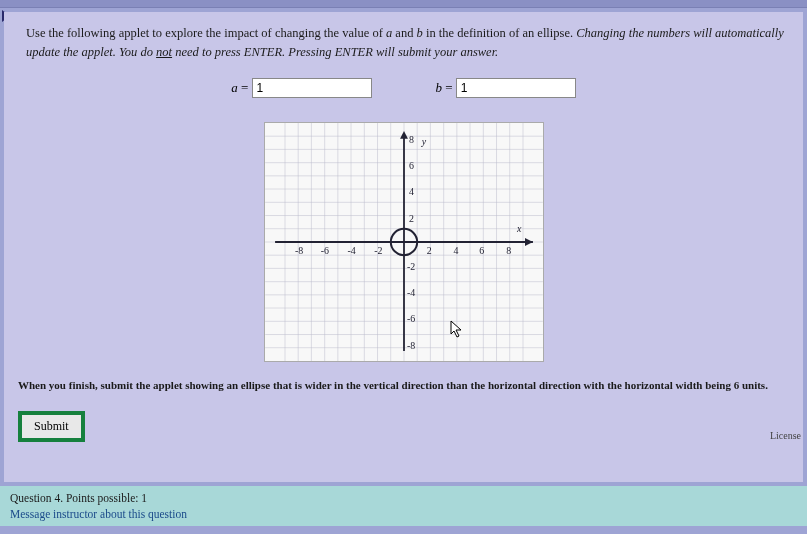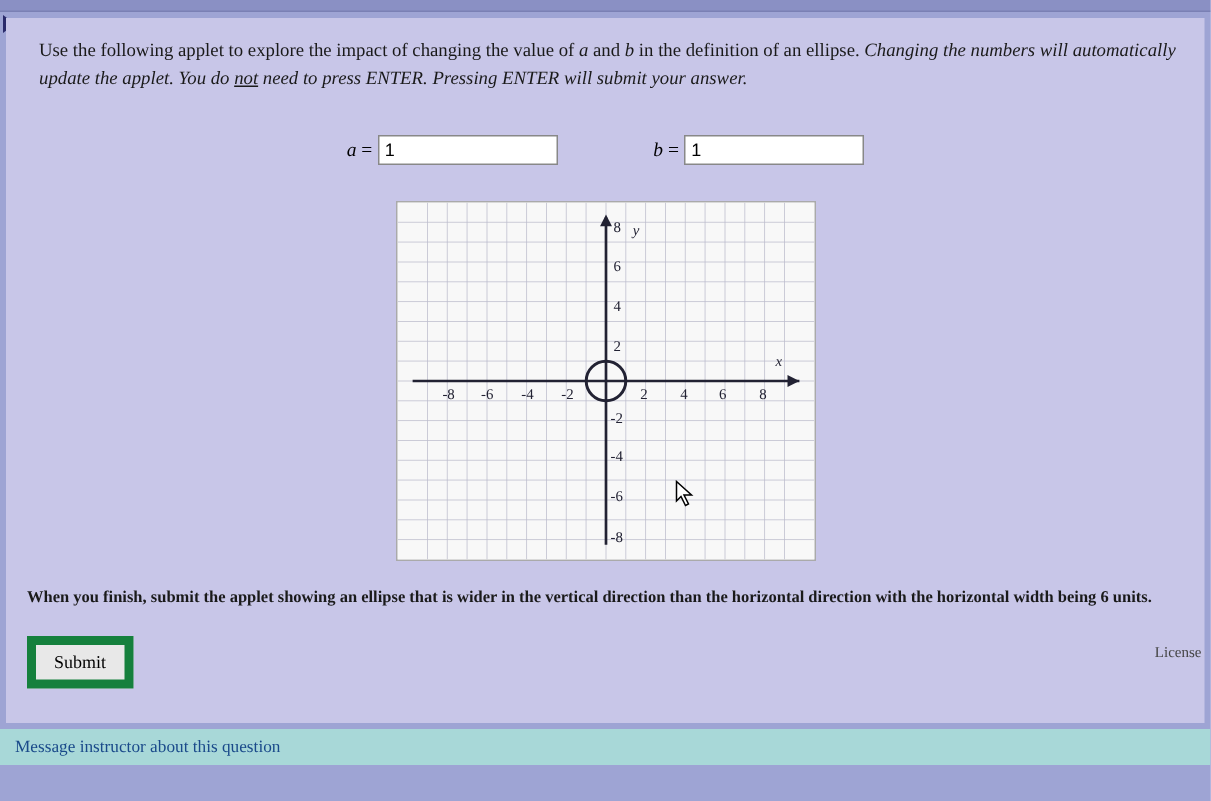--- a/index.html
+++ b/index.html
@@ -1,30 +1,30 @@
 <!DOCTYPE html>
 <html><head>
 <meta charset="utf-8">
 <style>
 * { margin: 0; padding: 0; box-sizing: border-box; }
 body { font-family: Georgia, 'Times New Roman', serif; background: #9ea4d4; width: 807px; height: 534px; overflow: hidden; position: relative; }
 .top-bar { height: 8px; background: #8a90c4; border-bottom: 1px solid #7a80b4; }
 .content { background: #c8c6e8; margin: 4px; padding: 12px 14px; min-height: 470px; position: relative; }
 .play-icon { position: absolute; left: -2px; top: 8px; }
-.instructions { font-size: 12.5px; color: #1a1a1a; line-height: 1.5; margin-bottom: 12px; padding-left: 8px; }
+.instructions { font-size: 12.5px; color: #1a1a1a; line-height: 1.5; padding-left: 8px; }
 .instructions .italic { font-style: italic; }
 .instructions .underline { text-decoration: underline; }
 .inputs-row { text-align: center; margin-bottom: 8px; }
 .input-group { display: inline-block; margin: 16px 30px; font-size: 13px; }
 .input-group .var { font-style: italic; }
 .input-group input { width: 120px; height: 20px; border: 1px solid #888; padding: 1px 4px; font-size: 12px; background: #fff; }
 .plot-container { text-align: center; margin: 8px 0; }
 .plot { display: inline-block; background: #f5f5f5; border: 1px solid #aaa; }
 .finish-text { font-size: 11px; font-weight: bold; color: #1a1a1a; margin-top: 12px; line-height: 1.4; }
-.submit-btn { margin-top: 18px; padding: 4px 12px; font-size: 12px; background: #e8e8e8; border: 6px solid #15803d; cursor: pointer; font-family: inherit; }
+.submit-btn { margin-top: 18px; padding: 4px 12px; font-size: 12px; background: #e8e8e8; border: 4px solid #15803d; cursor: pointer; font-family: inherit; }
 .footer { background: #a8d8d8; padding: 4px 10px; font-size: 11.5px; color: #1a1a1a; line-height: 1.4; }
 .footer .link { color: #1a4a8a; cursor: pointer; }
 .license { position: absolute; right: 2px; bottom: 41px; font-size: 10px; color: #444; }
 .cursor { position: absolute; left: 450px; top: 320px; pointer-events: none; }
 </style>
 </head>
 <body>
 
 <div class="top-bar"></div>
 
@@ -128,14 +128,15 @@
   <button class="submit-btn">Submit</button>
 
   <div class="license">License</div>
 </div>
 
 <svg class="cursor" width="16" height="20">
     <path d="M1,1 L1,14 L4,11 L7,17 L9,16 L6,10 L11,10 Z" fill="#fff" stroke="#000" stroke-width="1"></path>
   </svg>
 
 <div class="footer">
+  <div>Question 4. Points possible: 1</div>
   <span class="link">Message instructor about this question</span>
 </div>
 
 </body></html>

